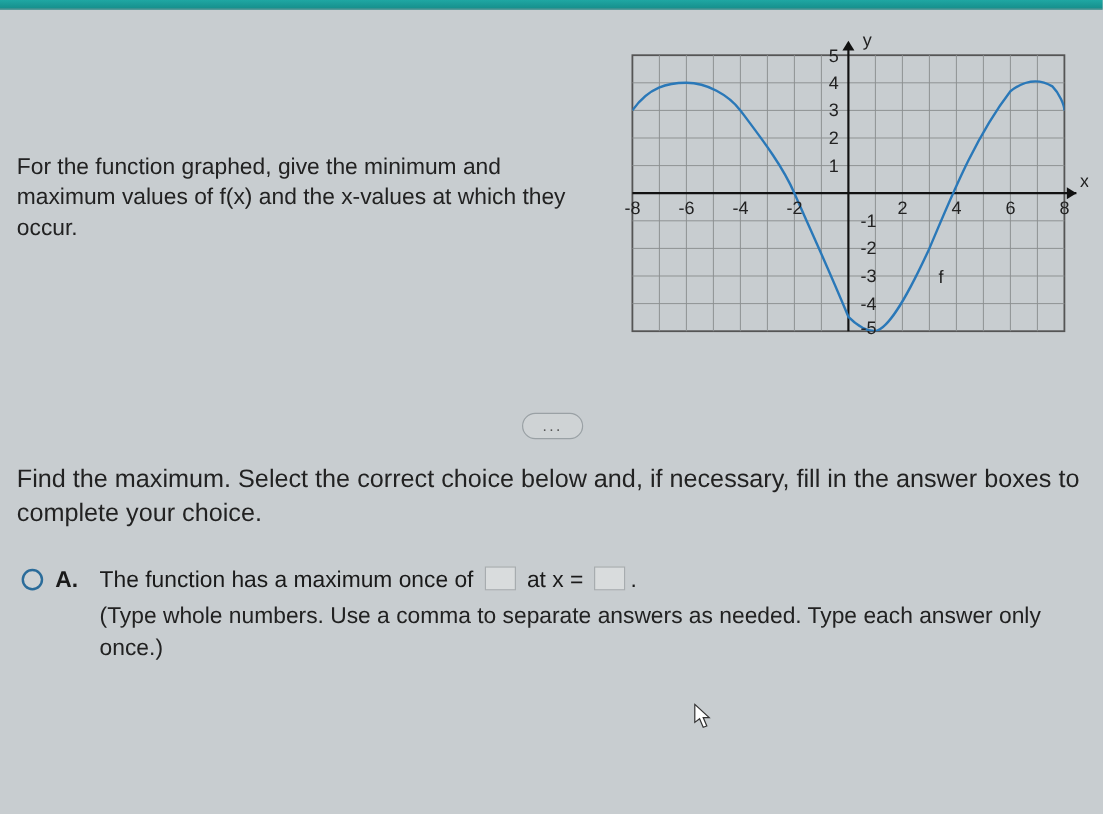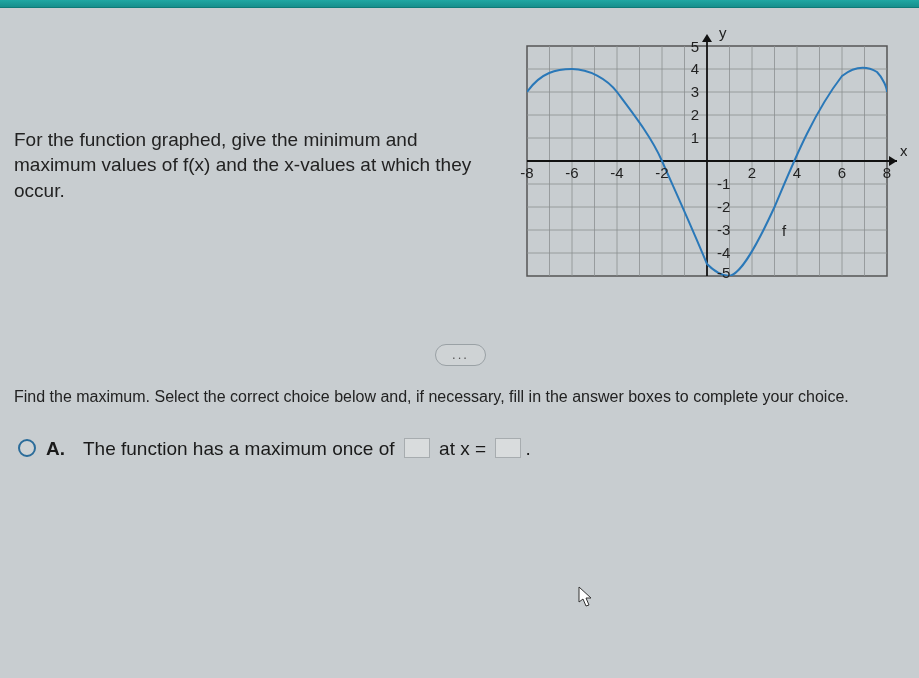--- a/index.html
+++ b/index.html
@@ -53,21 +53,21 @@
   .ellipsis-pill {
     border: 1px solid #9aa1a5;
     border-radius: 12px;
     padding: 2px 16px 3px;
     font-size: 13px;
     letter-spacing: 2px;
     color: #555;
     background: #cfd3d5;
   }
   .subprompt {
-    font-size: 16px;
+    font-size: 21px;
     line-height: 1.35;
     color: #222;
     margin-bottom: 28px;
   }
   .choice-row {
     display: flex;
     align-items: flex-start;
     gap: 10px;
     font-size: 19px;
     line-height: 1.4;
@@ -208,20 +208,21 @@
   <div class="subprompt">Find the maximum. Select the correct choice below and, if necessary, fill in the answer boxes to complete your choice.</div>
 
   <div class="choice-row">
     <div class="radio"></div>
     <div class="choice-label">A.</div>
     <div class="choice-body">
       <span>The function has a maximum once of</span>
       <span class="blank"></span>
       <span>at x =</span>
       <span class="blank"></span>.
+      <div class="hint">(Type whole numbers. Use a comma to separate answers as needed. Type each answer only once.)</div>
     </div>
   </div>
 
 </div>
 
 <svg class="cursor" style="left:578px; top:586px" viewBox="0 0 16 22">
   <path d="M1 1 L1 16 L5 13 L8 20 L11 19 L8 12 L13 12 Z" fill="#fff" stroke="#333" stroke-width="1"></path>
 </svg>
 
 </body></html>

